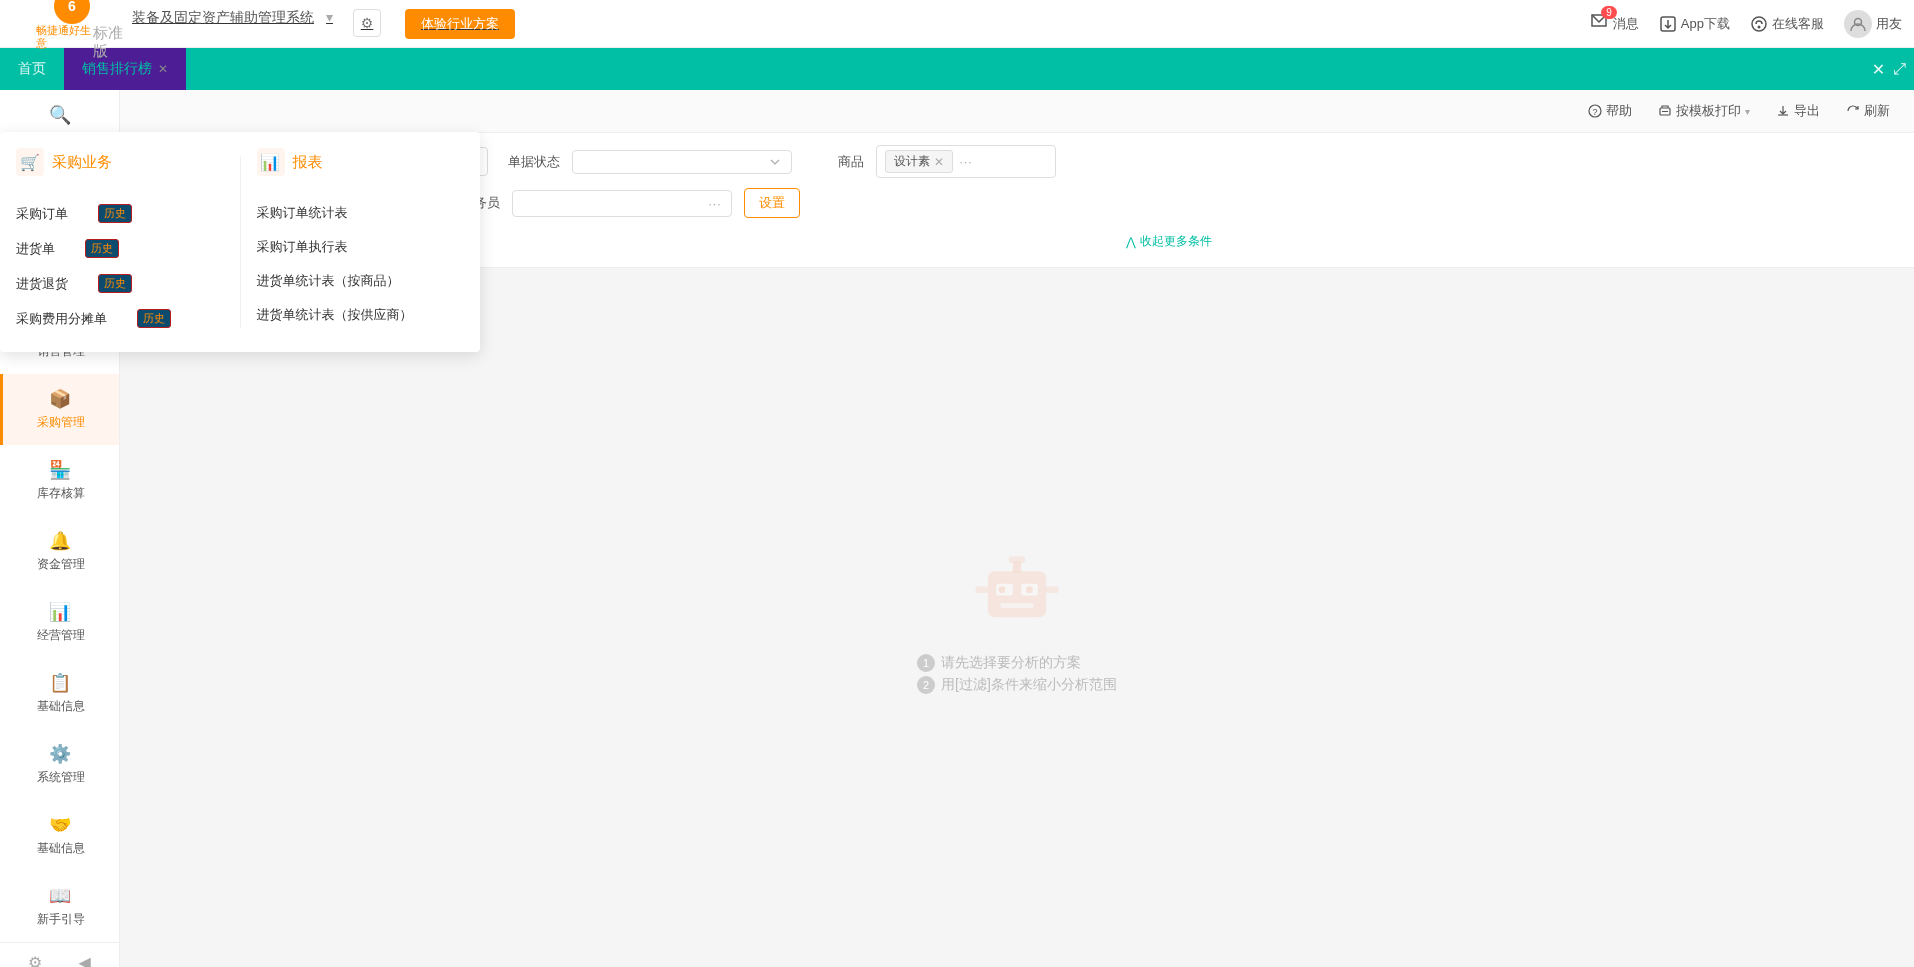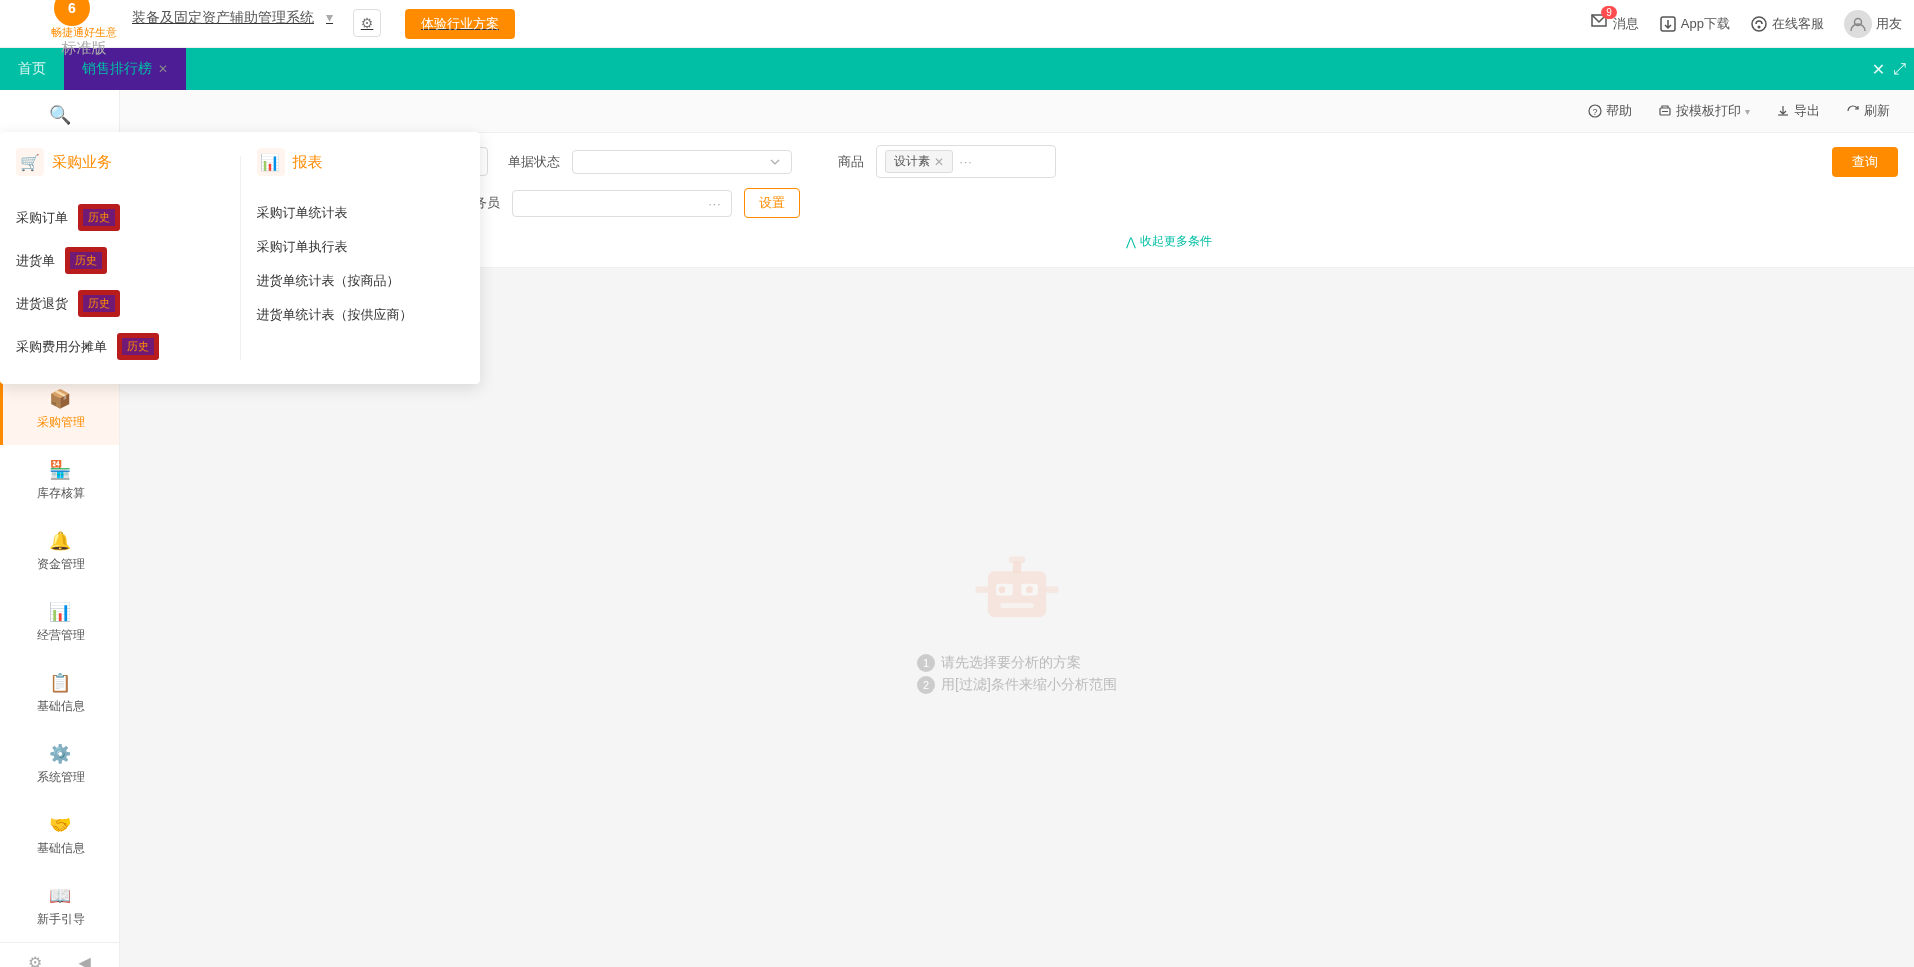--- a/index.html
+++ b/index.html
@@ -387,26 +387,27 @@
     .dropdown-item {
       display: flex;
       align-items: center;
       padding: 8px 0;
       cursor: pointer;
       color: #333;
       font-size: 13px;
       gap: 10px;
     }
     .history-badge {
-      background: #701a75;
+      background: #0c4a6e;
       color: #ff8c00;
-      border: 5px solid #b91c1c;
+      border: 1px solid #b91c1c;
       border-radius: 3px;
       font-size: 11px;
       padding: 1px 5px;
+      margin-left: 20px;
     }
     .dropdown-col-right .dropdown-header {
       color: #ff8c00;
     }
 
     
     .sidebar-wrapper {
       position: relative;
     }
   </style>
@@ -414,21 +415,21 @@
 <body>
 
 <div class="top-header">
   <div class="logo-area">
     <div class="logo-icon">
       <svg width="28" height="28" viewBox="0 0 28 28">
         <circle cx="14" cy="14" r="13" fill="#ff8c00"></circle>
         <text x="14" y="19" text-anchor="middle" fill="white" font-size="14" font-weight="bold" font-family="Arial">6</text>
       </svg>
     </div>
-    <div style="display:flex;flex-direction:column;align-items:center;margin-left:24px;">
+    <div style="display:flex;flex-direction:row;margin-left:24px;">
       <span style="font-size:11px;color:#ff8c00;line-height:1.2;">畅捷通好生意</span>
       <span style="font-size:15px;color:#aaa;line-height:1.2;">标准版</span>
     </div>
   </div>
 
   <div class="header-system-title">
     <span style="color:#555;font-size:14px;">装备及固定资产辅助管理系统</span>
     <span class="title-dropdown">▾</span>
     <div class="gear-btn">⚙</div>
     <button class="industry-btn">体验行业方案</button>
@@ -659,25 +660,20 @@
 
         <span class="filter-label">商品</span>
         <div style="display:flex;align-items:center;border:1px solid #ddd;border-radius:4px;padding:4px 8px;min-width:180px;gap:6px;">
           <div class="filter-tag">
             <span>设计素</span>
             <span class="tag-close">✕</span>
           </div>
           <span class="filter-dots">···</span>
         </div>
 
-        <div style="display:flex;flex-direction:column;align-items:flex-end;flex:1;">
-          <div style="display:flex;gap:8px;">
-            <button class="btn-query">查询</button>
-          </div>
-        </div>
       </div>
 
       <div class="filter-row">
         <span class="filter-label">排名项目</span>
         <div class="filter-select" style="min-width:220px;">
           <span>金额</span>
           <svg width="12" height="12" viewBox="0 0 12 12" fill="none">
               <path d="M2 4l4 4 4-4" stroke="#aaa" stroke-width="1.2"></path>
             </svg>
         </div>

